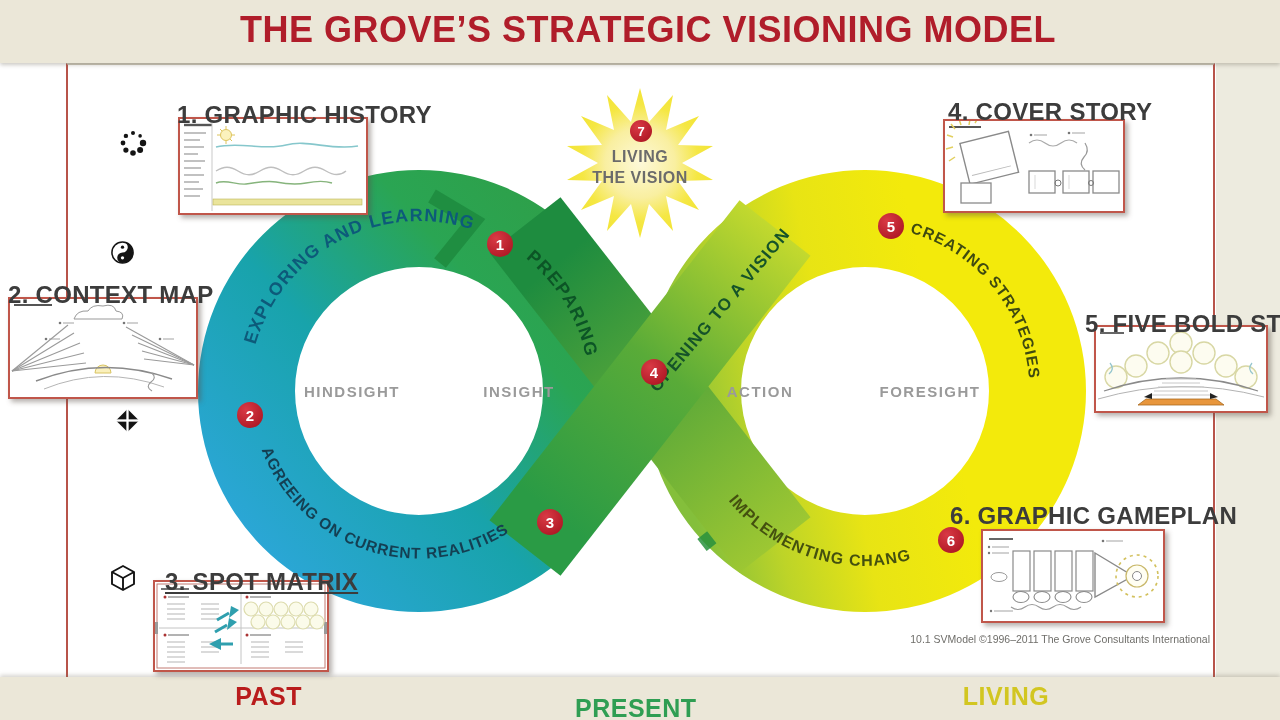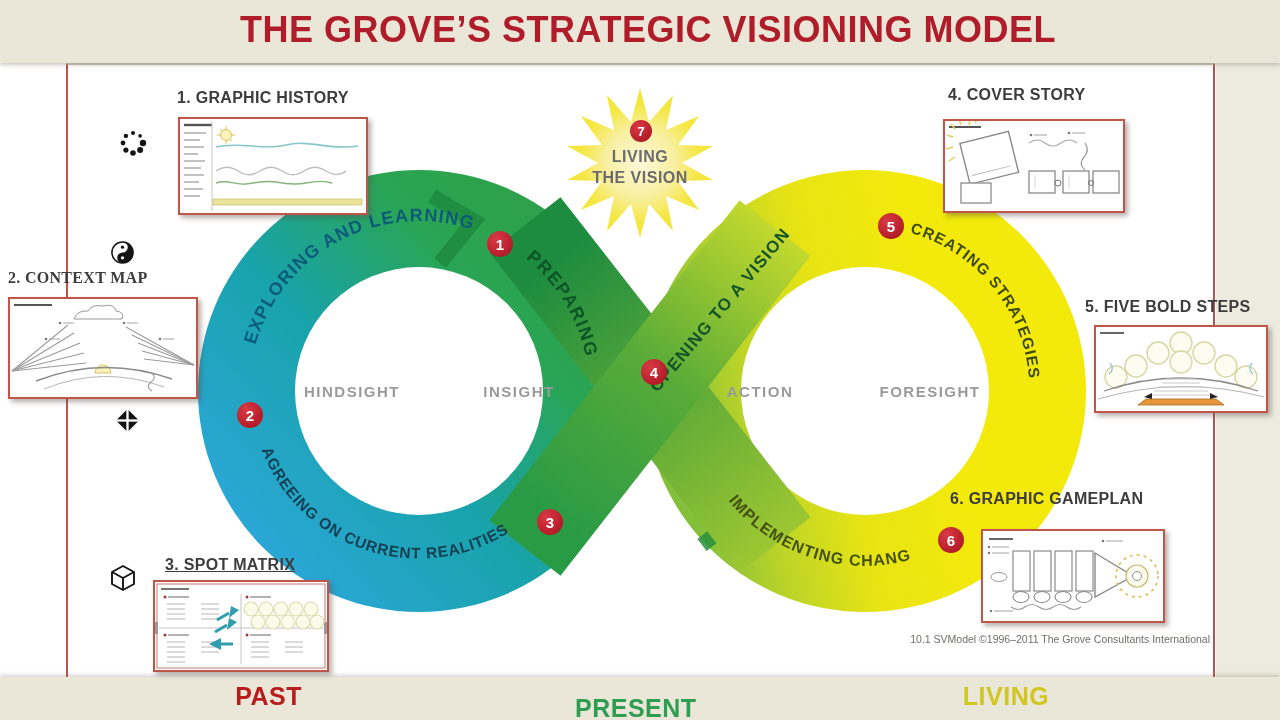--- a/index.html
+++ b/index.html
@@ -13,21 +13,21 @@
   #right-margin{left:1216px;top:63px;width:64px;height:614px;background:#edebdf;z-index:1;}
   #main-panel{left:66px;top:63px;width:1145px;height:614px;background:#ffffff;
     border-left:2px solid #b8544a;border-right:2px solid #b8544a;border-top:2px solid #ccc7b8;z-index:1;}
   
   #page-title{left:8px;top:9px;width:1280px;text-align:center;font-size:36px;font-weight:bold;
     color:#b01d2a;letter-spacing:.5px;z-index:5;}
   
   #diagram{left:0;top:0;width:1280px;height:720px;z-index:2;}
   svg text{font-family:"Liberation Sans",sans-serif;}
   
-  .tool-label{color:#3c3c3c;font-weight:bold;font-size:16px;letter-spacing:.3px;z-index:6;white-space:nowrap;}
+  .tool-label{color:#3c3c3c;font-weight:bold;font-size:24px;letter-spacing:.3px;z-index:6;white-space:nowrap;margin-top:12px;}
   
   .thumb{background:#fff;border:2px solid #c0564a;box-shadow:3px 3px 5px rgba(90,80,70,.45);z-index:5;}
   .thumb svg{display:block;}
   
   .margin-icon{z-index:6;}
   
   .timeline-label{font-size:25px;font-weight:bold;text-align:center;z-index:6;letter-spacing:.5px;}
   #past-label{left:212px;top:682px;width:90px;color:#b91c1c;text-align:right;}
   #present-label{left:575px;top:682px;width:112px;color:#2f9e53;margin-top:12px;}
   #future-label{left:950px;top:682px;width:112px;color:#d2c621;}
@@ -145,21 +145,21 @@
     <circle cx="951" cy="540" r="13" fill="url(#gradBadge)"></circle>
     <text x="951" y="545.5" text-anchor="middle" font-size="15" font-weight="bold" fill="#fff">6</text>
     </g>
   <g>
     <circle cx="641" cy="131" r="11" fill="url(#gradBadge)"></circle>
     <text x="641" y="136" text-anchor="middle" font-size="13" font-weight="bold" fill="#fff">7</text>
     </g>
 </svg>
 
 <div class="abs tool-label" style="left:177px;top:89px;">1. GRAPHIC HISTORY</div>
-<div class="abs tool-label" style="left:8px;top:269px;font-family:Liberation Serif, serif;">2. CONTEXT MAP</div>
+<div class="abs tool-label" style="left:8px;top:269px;">2. CONTEXT MAP</div>
 <div class="abs tool-label" style="left:165px;top:556px;text-decoration:underline;">3. SPOT MATRIX</div>
 <div class="abs tool-label" style="left:948px;top:86px;">4. COVER STORY</div>
 <div class="abs tool-label" style="left:1085px;top:298px;">5. FIVE BOLD STEPS</div>
 <div class="abs tool-label" style="left:950px;top:490px;">6. GRAPHIC GAMEPLAN</div>
 
 <div class="abs thumb" style="left:178px;top:117px;">
   <svg width="186" height="94" viewBox="0 0 186 94">
     <line x1="4" y1="6" x2="32" y2="6" stroke="#555" stroke-width="2.4"></line>
     <line x1="32" y1="2" x2="32" y2="92" stroke="#c9c9c9" stroke-width="1"></line>
     <g stroke="#a0a0a0" stroke-width="1.3">

